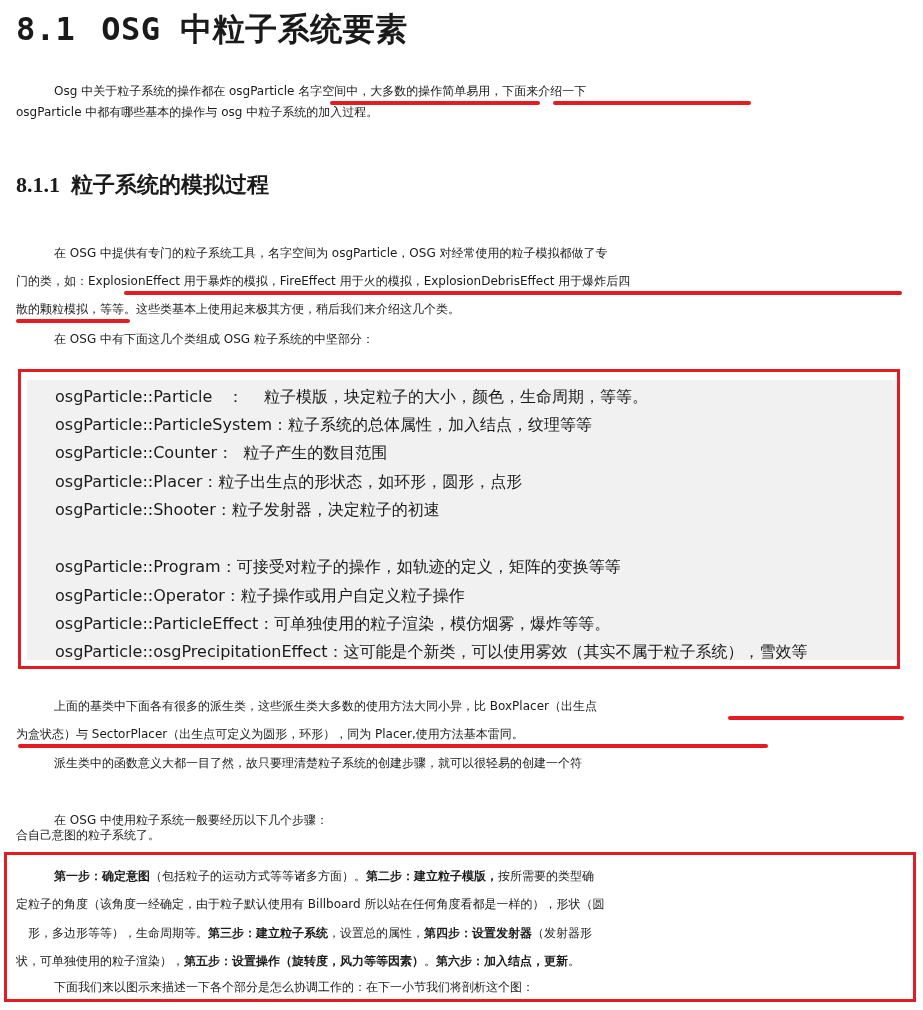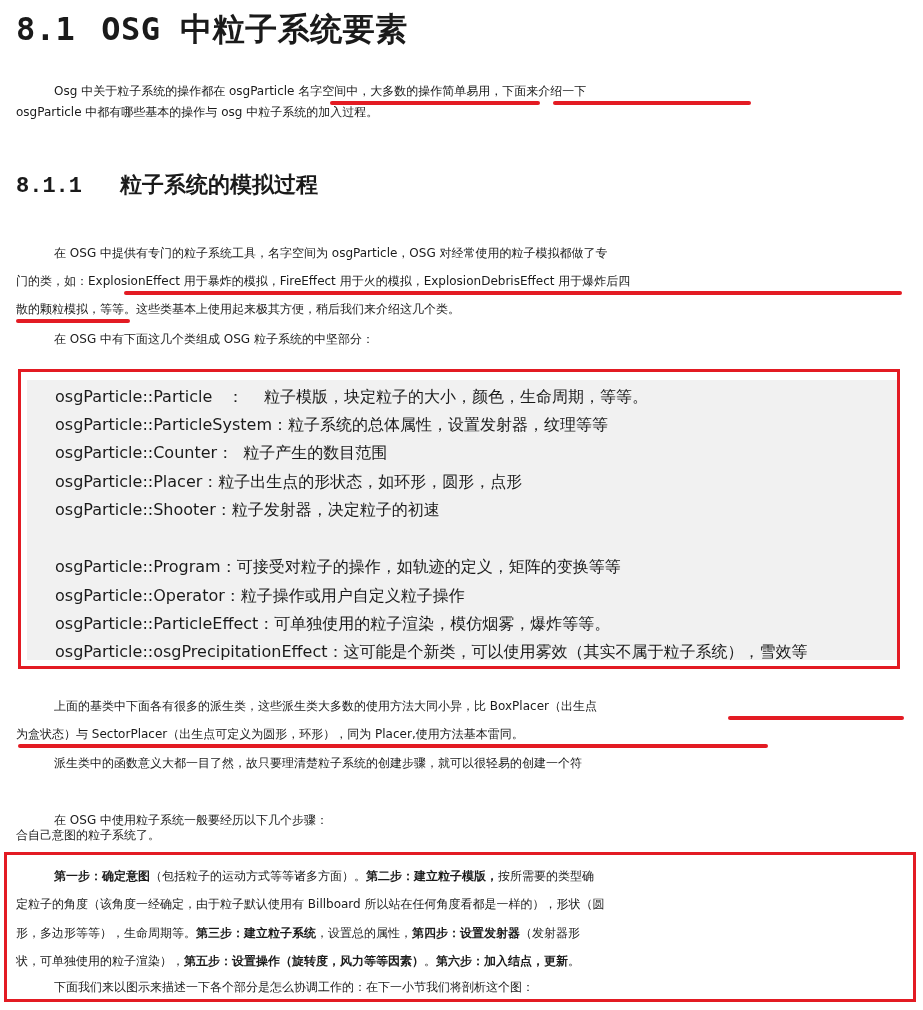--- a/index.html
+++ b/index.html
@@ -11,21 +11,21 @@
   .abs { position: absolute; white-space: nowrap; }
   .h1 {
     left: 16px; top: 8px; font-size: 32px; font-weight: bold;
     font-family: "DejaVu Sans Mono", "Liberation Mono", monospace;
     letter-spacing: 0.5px;
   }
   .h1 .num { margin-right: 26px; }
   .h2 {
     left: 16px; top: 170px; font-size: 22px; font-weight: bold;
   }
-  .h2 .num { font-family: Liberation Mono, monospace; margin-right: 38px; }
+  .h2 .num { font-family: Liberation Serif, serif; margin-right: 11px; }
   .line { font-size: 12px; left: 16px; height: 28px; line-height: 28px; }
   .indent { left: 54px; }
   .ul { position: absolute; height: 4px; background: #e31b23; border-radius: 2px; }
   .box1 {
     position: absolute; left: 18px; top: 369px; width: 882px; height: 300px;
     border: 3px solid #e31b23; box-sizing: border-box; background: #ffffff;
   }
   .box1-inner {
     position: absolute; left: 6px; top: 8px; right: 0; bottom: 6px; background: #f1f1f1;
   }
@@ -62,21 +62,21 @@
 <div class="ul" style="left:124px; top:291px; width:778px;"></div>
 <div class="abs line" style="top:295px;">
   <span>散的颗粒模拟</span><span>，等等。这些类基本上使用起来极其方便，稍后我们来介绍这几个类。</span>
 </div>
 <div class="ul" style="left:16px; top:319px; width:114px;"></div>
 <div class="abs line indent" style="top:325px;">在 OSG 中有下面这几个类组成 OSG 粒子系统的中坚部分：</div>
 
 <div class="box1">
   <div class="box1-inner"></div>
   <div class="cls-row" style="top:11px;"><span class="cls-name">osgParticle::Particle</span><span style="white-space:pre;">   ：    </span><span>粒子模版，块定粒子的大小，颜色，生命周期，等等。</span></div>
-  <div class="cls-row" style="top:39px;"><span class="cls-name">osgParticle::ParticleSystem</span><span style="white-space:pre;">：</span><span>粒子系统的总体属性，设置发射器，纹理等等</span></div>
+  <div class="cls-row" style="top:39px;"><span class="cls-name">osgParticle::ParticleSystem</span><span style="white-space:pre;">：</span><span>粒子系统的总体属性，加入结点，纹理等等</span></div>
   <div class="cls-row" style="top:67px;"><span class="cls-name">osgParticle::Counter</span><span style="white-space:pre;">：  </span><span>粒子产生的数目范围</span></div>
   <div class="cls-row" style="top:96px;"><span class="cls-name">osgParticle::Placer</span><span style="white-space:pre;">：</span><span>粒子出生点的形状态，如环形，圆形，点形</span></div>
   <div class="cls-row" style="top:124px;"><span class="cls-name">osgParticle::Shooter</span><span style="white-space:pre;">：</span><span>粒子发射器，决定粒子的初速</span></div>
   <div class="cls-row" style="top:181px;"><span class="cls-name">osgParticle::Program</span><span style="white-space:pre;">：</span><span>可接受对粒子的操作，如轨迹的定义，矩阵的变换等等</span></div>
   <div class="cls-row" style="top:210px;"><span class="cls-name">osgParticle::Operator</span><span style="white-space:pre;">：</span><span>粒子操作或用户自定义粒子操作</span></div>
   <div class="cls-row" style="top:266px;"><span class="cls-name">osgParticle::osgPrecipitationEffect</span><span style="white-space:pre;">：</span><span>这可能是个新类，可以使用雾效（其实不属于粒子系统），雪效等</span></div>
   <div class="cls-row" style="top:238px;"><span class="cls-name">osgParticle::ParticleEffect</span><span style="white-space:pre;">：</span><span>可单独使用的粒子渲染，模仿烟雾，爆炸等等。</span></div>
 </div>
 
 <div class="abs line indent" style="top:692px;">
@@ -87,19 +87,19 @@
 <div class="ul" style="left:18px; top:744px; width:750px;"></div>
 <div class="abs line indent" style="top:749px;">派生类中的函数意义大都一目了然，故只要理清楚粒子系统的创建步骤，就可以很轻易的创建一个符</div>
 <div class="abs line" style="top:821px;">合自己意图的粒子系统了。</div>
 <div class="abs line indent" style="top:806px;">在 OSG 中使用粒子系统一般要经历以下几个步骤：</div>
 
 <div class="box2"></div>
 <div class="abs line indent" style="top:862px;">
   <b>第一步：确定意图</b><span>（包括粒子的运动方式等等诸多方面）。</span><b>第二步：建立粒子模版，</b><span>按所需要的类型确</span>
 </div>
 <div class="abs line" style="top:890px;">定粒子的角度（该角度一经确定，由于粒子默认使用有 Billboard 所以站在任何角度看都是一样的），形状（圆</div>
-<div class="abs line" style="top:919px;">
+<div class="abs line" style="top:919px;margin-left:12px;">
   <span>形，多边形等等），生命周期等。</span><b>第三步：建立粒子系统</b><span>，设置总的属性，</span><b>第四步：设置发射器</b><span>（发射器形</span>
 </div>
 <div class="abs line" style="top:947px;">
   <span>状，可单独使用的粒子渲染），</span><b>第五步：设置操作（旋转度，风力等等因素）</b><span>。</span><b>第六步：加入结点，更新</b><span>。</span>
 </div>
 <div class="abs line indent" style="top:973px;">下面我们来以图示来描述一下各个部分是怎么协调工作的：在下一小节我们将剖析这个图：</div>
 
 </body></html>

